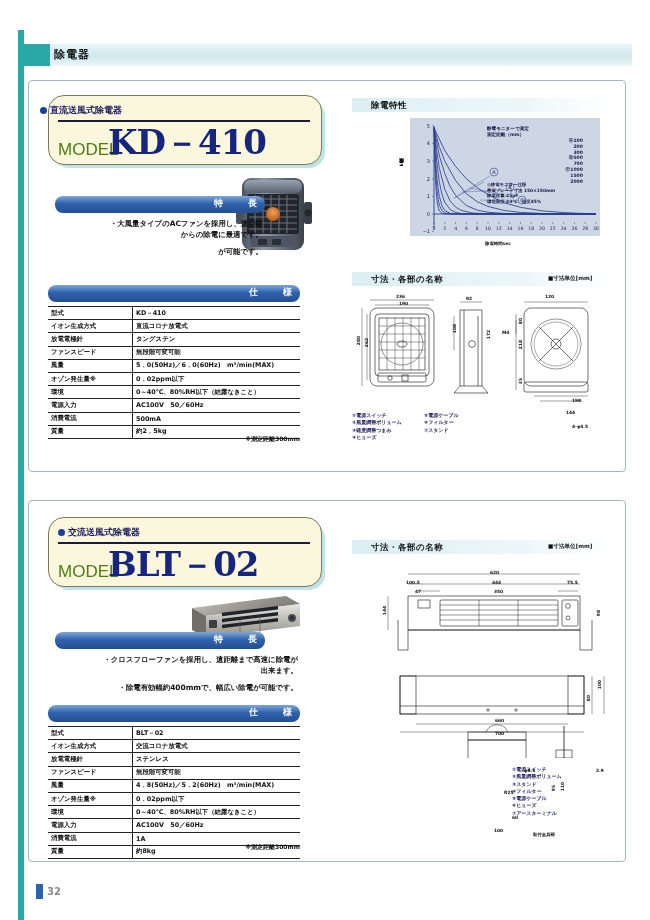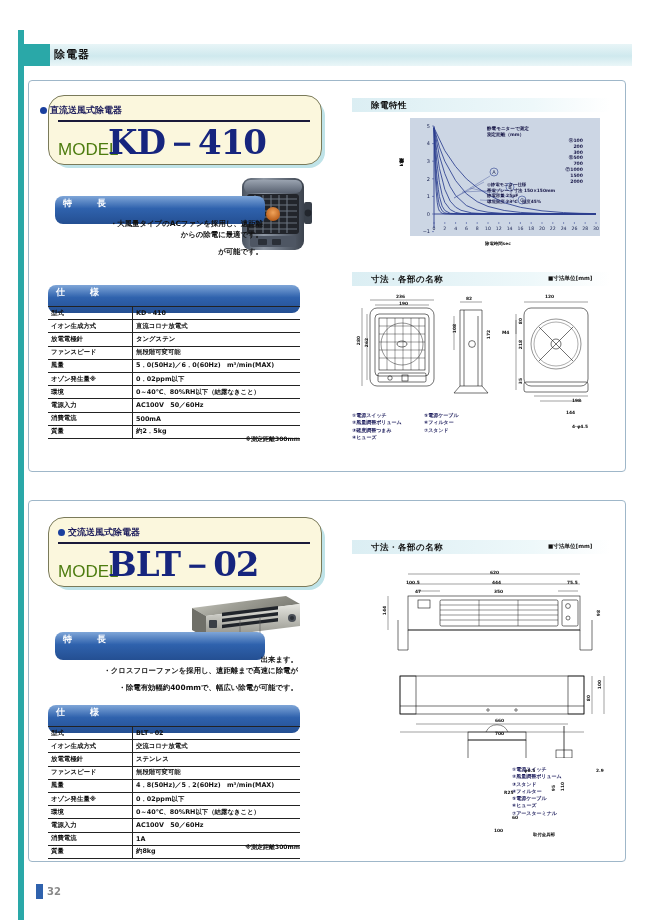--- a/index.html
+++ b/index.html
@@ -34,23 +34,23 @@
   .plate-kind{position:absolute;font-size:9px;font-weight:bold;color:#1a1a5a;}
   .plate-dot{display:inline-block;width:7px;height:7px;border-radius:50%;
              background:#1a3f9e;margin-right:3px;vertical-align:middle;}
   .plate-rule{position:absolute;height:2px;background:#1a1a3a;}
   .plate-model-lbl{position:absolute;font-family:Liberation Sans, sans-serif;
                    font-size:17px;color:#4d7c0f;letter-spacing:0px;}
   .plate-model{position:absolute;font-family:"DejaVu Serif","Liberation Serif",serif;
                font-size:34px;font-weight:bold;color:#16257e;letter-spacing:-1px;}
 
   
-  .pill{position:absolute;height:28px;border-radius:8px;
+  .pill{position:absolute;height:17px;border-radius:8px;
         background:linear-gradient(to bottom,#7fa6d8,#2f62ad 45%,#244f92);
-        color:#fff;font-size:9px;font-weight:bold;text-align:left;line-height:15px;
+        color:#fff;font-size:9px;font-weight:bold;text-align:right;line-height:15px;
         letter-spacing:8px;text-indent:8px;}
 
   
   .feat{position:absolute;font-size:7.4px;font-weight:bold;line-height:1.55;color:#111;text-align:right;}
   .feat div{text-indent:-4px;padding-left:4px;}
 
   
   .spec{position:absolute;border-collapse:collapse;width:252px;font-size:6.4px;}
   .spec td{border-bottom:1px solid #222;padding:1.6px 3px;font-weight:bold;color:#111;
            vertical-align:middle;height:9px;}
@@ -442,22 +442,22 @@
           <line x1="82" y1="26" x2="82" y2="42"></line>
       </g>
       <rect x="31" y="28" width="8" height="8" rx="1" fill="#3a3f46"></rect>
       <circle cx="114" cy="26" r="4" fill="#4a4f57"></circle>
       <circle cx="114" cy="26" r="2" fill="#2a2e34"></circle>
     </svg>
   </div>
 
   <div class="pill" style="left:55px;top:632px;width:210px;">特　長</div>
   <div class="feat" style="left:48px;top:654px;width:250px;">
+    <div>・クロスフローファンを採用し、遠距離まで高速に除電が</div>
     <div>　出来ます。</div>
-    <div>・クロスフローファンを採用し、遠距離まで高速に除電が</div>
     <div style="height:5px;"></div>
     <div>・除電有効幅約400mmで、幅広い除電が可能です。</div>
   </div>
 
   <div class="pill" style="left:48px;top:705px;width:252px;">仕　様</div>
   <table class="spec" id="spec-blt02" style="left:48px;top:726px;">
       <tbody>
         <tr>
           <td class="k">型式</td>
           <td>BLT－02</td>

